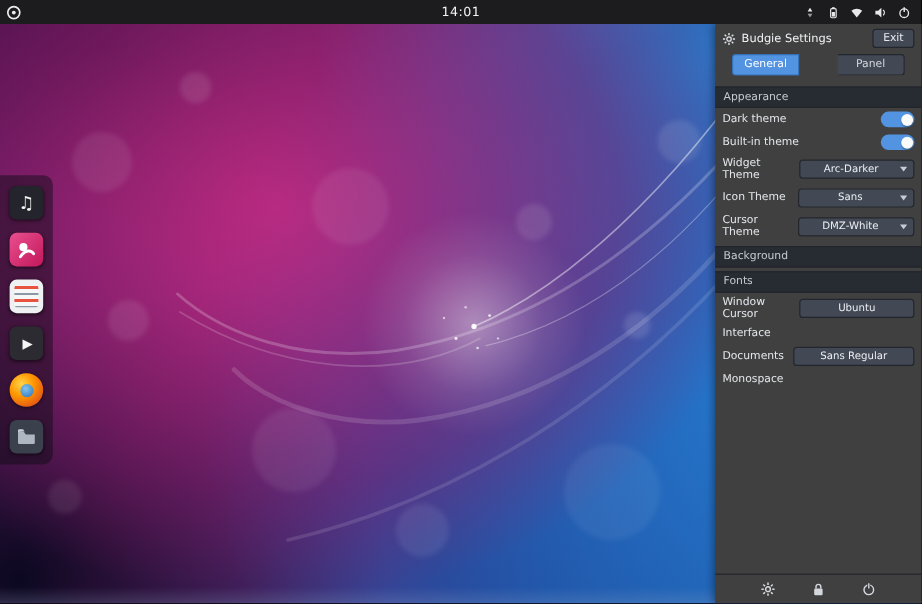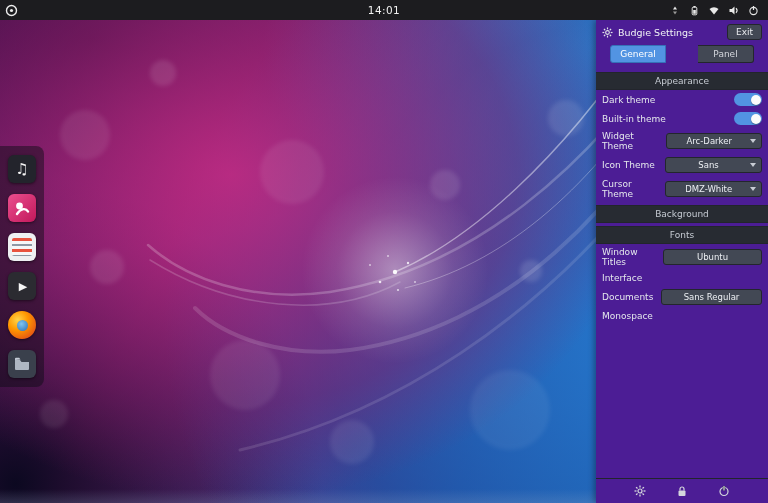--- a/index.html
+++ b/index.html
@@ -56,35 +56,35 @@
       background:repeating-linear-gradient(180deg,#e8533f 0 3px,#f6f7f8 3px 6px,#8d98a5 6px 8px,#f6f7f8 8px 11px); }
   .di-player { background:#2b2b31; color:#f5f5f5; font-size:11px; line-height:1; padding-left:2px; box-sizing:border-box; }
   .di-firefox { border-radius:50%;
       background:radial-gradient(circle at 35% 32%, #ffd54a 0%, #ff9800 38%, #e65c12 75%, #c44a0e 100%); }
   .di-firefox .globe { width:11px; height:11px; border-radius:50%;
       background:radial-gradient(circle at 40% 35%, #7fc4ef, #2b6fb5); }
   .di-files { background:#3a404c; }
 
   
   .settings { position:absolute; top:20px; right:0; bottom:0; width:172px;
-              background:#4c1d95; z-index:35; color:#e8eaee;
+              background:#404040; z-index:35; color:#e8eaee;
               display:flex; flex-direction:column; box-shadow:-2px 0 6px rgba(0,0,0,.35); }
   .settings * { box-sizing:border-box; }
   .s-header { display:flex; align-items:center; gap:5px; padding:4px 6px 3px; }
   .s-title { font-size:9.5px; color:#f0f2f5; }
   .exit-btn { margin-left:auto; background:#424854; border:1px solid #23262d; border-radius:3px;
               color:#e8eaee; font-size:9px; padding:2px 8px; font-family:inherit; }
   .tabs { display:flex; justify-content:center; padding:2px 0 6px; }
   .tab { font-size:9px; padding:3px 0; width:56px; text-align:center; background:#424854;
          color:#d4d7dd; border:1px solid #23262d; font-family:inherit; }
   .tab.active { background:#5294e2; color:#fff; border-color:#3572b8; }
   .tab.first { border-radius:3px 0 0 3px; }
   .tab.last  { border-radius:0 3px 3px 0; border-left:none;margin-left:32px; }
   .sec-title { background:#272b32; border-top:1px solid #22252c; border-bottom:1px solid #22252c;
-               color:#c6cbd3; padding:3px 7px; font-size:9px; margin-top:3px;text-align:center; }
+               color:#c6cbd3; padding:3px 7px; font-size:9px; margin-top:3px; }
   .row { display:flex; align-items:center; padding:3px 6px; min-height:16px; }
   .lbl { font-size:9px; color:#e4e7ec; }
   .ctl { margin-left:auto; }
   .toggle { width:28px; height:13px; border-radius:7px; background:#5294e2; position:relative; }
   .toggle::after { content:""; position:absolute; right:1.5px; top:1.5px; width:10px; height:10px;
                    border-radius:50%; background:#fbfbfb; box-shadow:0 1px 1px rgba(0,0,0,.35); }
   .dd { display:flex; align-items:center; gap:4px; width:97px; height:16px; background:#424854;
         border:1px solid #23262d; border-radius:3px; color:#eceff3; font-size:8.5px; padding:0 5px; }
   .dd .dd-val { flex:1; text-align:center; white-space:nowrap; overflow:hidden; }
   .caret { width:0; height:0; border-left:3.5px solid transparent; border-right:3.5px solid transparent;
@@ -247,21 +247,21 @@
       <div class="ctl dd">
         <span class="dd-val">DMZ-White</span>
         <span class="caret"></span>
       </div>
     </div>
 
     <div class="sec-title">Background</div>
 
     <div class="sec-title">Fonts</div>
     <div class="row">
-      <span class="lbl">Window Titles</span>
+      <span class="lbl">Window Cursor</span>
       <button class="ctl fbtn">Ubuntu</button>
     </div>
     <div class="row">
       <span class="lbl">Interface</span>
     </div>
     <div class="row">
       <span class="lbl">Documents</span>
       <button class="ctl fbtn">Sans Regular</button>
     </div>
     <div class="row">

